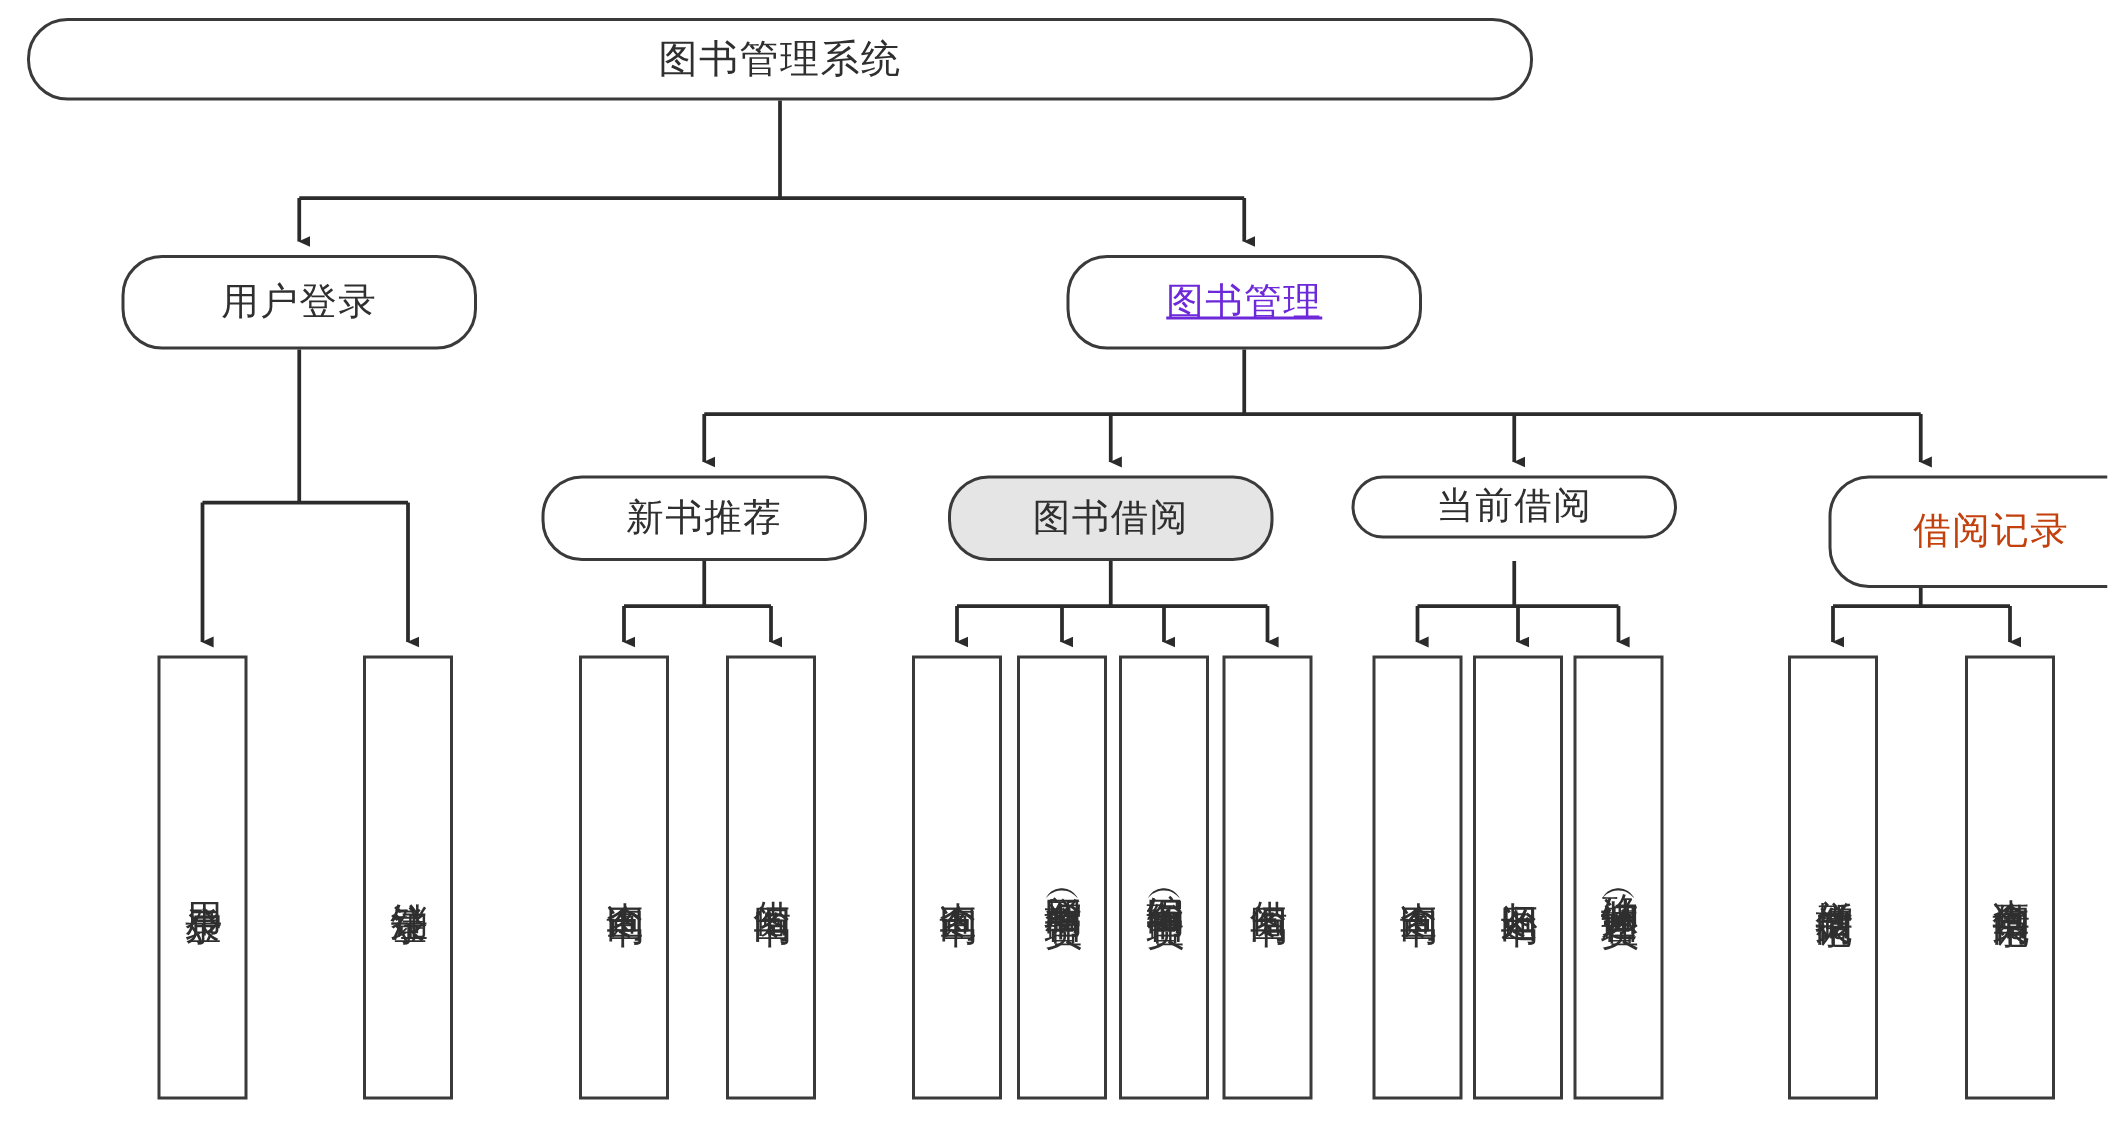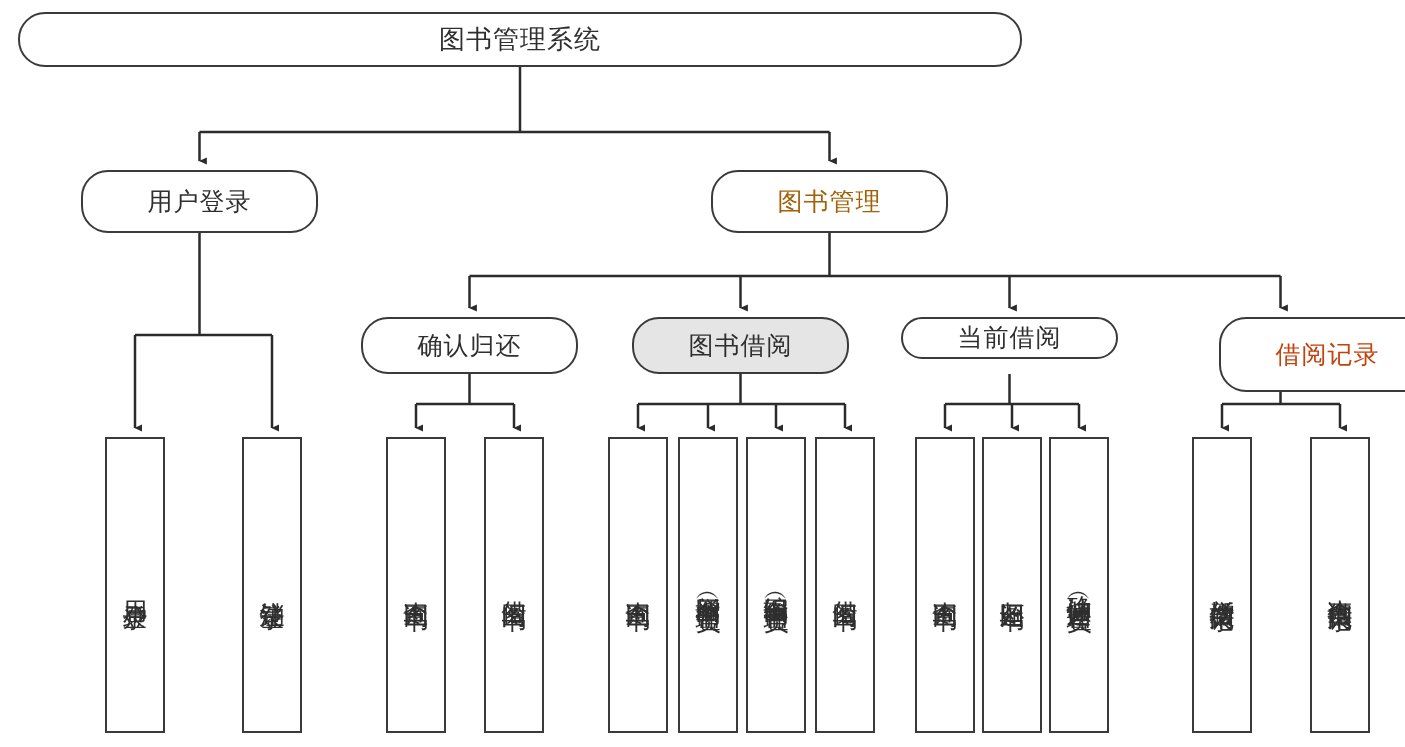--- a/index.html
+++ b/index.html
@@ -106,22 +106,22 @@
         <path d="M1280.5,374 L1280.5,404" stroke="#2b2b2b" stroke-width="2.5" fill="none"></path>
         <path d="M1222,404 L1340,404" stroke="#2b2b2b" stroke-width="2.5" fill="none"></path>
         <path d="M1222,404 L1222,428" stroke="#2b2b2b" stroke-width="2.5" fill="none" marker-end="url(#arrowhead)"></path>
         <path d="M1340,404 L1340,428" stroke="#2b2b2b" stroke-width="2.5" fill="none" marker-end="url(#arrowhead)"></path>
       </g>
   </svg>
 
   <div id="node-layer">
       <div class="node horizontal root" style="left: 18px; top: 12px; width: 1004px; height: 55px; border-color: rgb(58, 58, 58); background: rgb(255, 255, 255); color: rgb(47, 47, 47);">图书管理系统</div>
       <div class="node horizontal" style="left: 81px; top: 170px; width: 237px; height: 63px; border-color: rgb(58, 58, 58); background: rgb(255, 255, 255); color: rgb(47, 47, 47);">用户登录</div>
-      <div class="node horizontal" style="left: 711px; top: 170px; width: 237px; height: 63px; border-color: rgb(58, 58, 58); background: rgb(255, 255, 255); color: #a16207;">图书管理</div>
-      <div class="node horizontal" style="left: 361px; top: 317px; width: 217px; height: 57px; border-color: rgb(58, 58, 58); background: rgb(255, 255, 255); color: rgb(47, 47, 47);">确认归还</div>
+      <div class="node horizontal" style="left: 711px; top: 170px; width: 237px; height: 63px; border-color: rgb(58, 58, 58); background: rgb(255, 255, 255); color: #6d28d9; text-decoration: underline;">图书管理</div>
+      <div class="node horizontal" style="left: 361px; top: 317px; width: 217px; height: 57px; border-color: rgb(58, 58, 58); background: rgb(255, 255, 255); color: rgb(47, 47, 47);">新书推荐</div>
       <div class="node horizontal" style="left: 632px; top: 317px; width: 217px; height: 57px; border-color: rgb(58, 58, 58); background: #e5e5e5; color: rgb(47, 47, 47);">图书借阅</div>
       <div class="node horizontal" style="left: 901px; top: 317px; width: 217px; height: 42px; border-color: rgb(58, 58, 58); background: rgb(255, 255, 255); color: rgb(47, 47, 47);">当前借阅</div>
       <div class="node horizontal" style="left: 1172px; top: 317px; width: 217px; height: 75px; border-color: rgb(58, 58, 58); background: rgb(255, 255, 255); color: #c2410c; margin-left: 47px;">借阅记录</div>
       <div class="node vertical" style="left: 105px; top: 437px; width: 60px; height: 296px; border-color: rgb(58, 58, 58); background: rgb(255, 255, 255); color: rgb(47, 47, 47);">用户登录</div>
       <div class="node vertical" style="left: 242px; top: 437px; width: 60px; height: 296px; border-color: rgb(58, 58, 58); background: rgb(255, 255, 255); color: rgb(47, 47, 47);">注销登录</div>
       <div class="node vertical" style="left: 386px; top: 437px; width: 60px; height: 296px; border-color: rgb(58, 58, 58); background: rgb(255, 255, 255); color: rgb(47, 47, 47);">查询图书</div>
       <div class="node vertical" style="left: 484px; top: 437px; width: 60px; height: 296px; border-color: rgb(58, 58, 58); background: rgb(255, 255, 255); color: rgb(47, 47, 47);">借阅图书</div>
       <div class="node vertical" style="left: 608px; top: 437px; width: 60px; height: 296px; border-color: rgb(58, 58, 58); background: rgb(255, 255, 255); color: rgb(47, 47, 47);">查询图书</div>
       <div class="node vertical" style="left: 678px; top: 437px; width: 60px; height: 296px; border-color: rgb(58, 58, 58); background: rgb(255, 255, 255); color: rgb(47, 47, 47);">新增图书（管理员）</div>
       <div class="node vertical" style="left: 746px; top: 437px; width: 60px; height: 296px; border-color: rgb(58, 58, 58); background: rgb(255, 255, 255); color: rgb(47, 47, 47);">编辑图书（管理员）</div>

